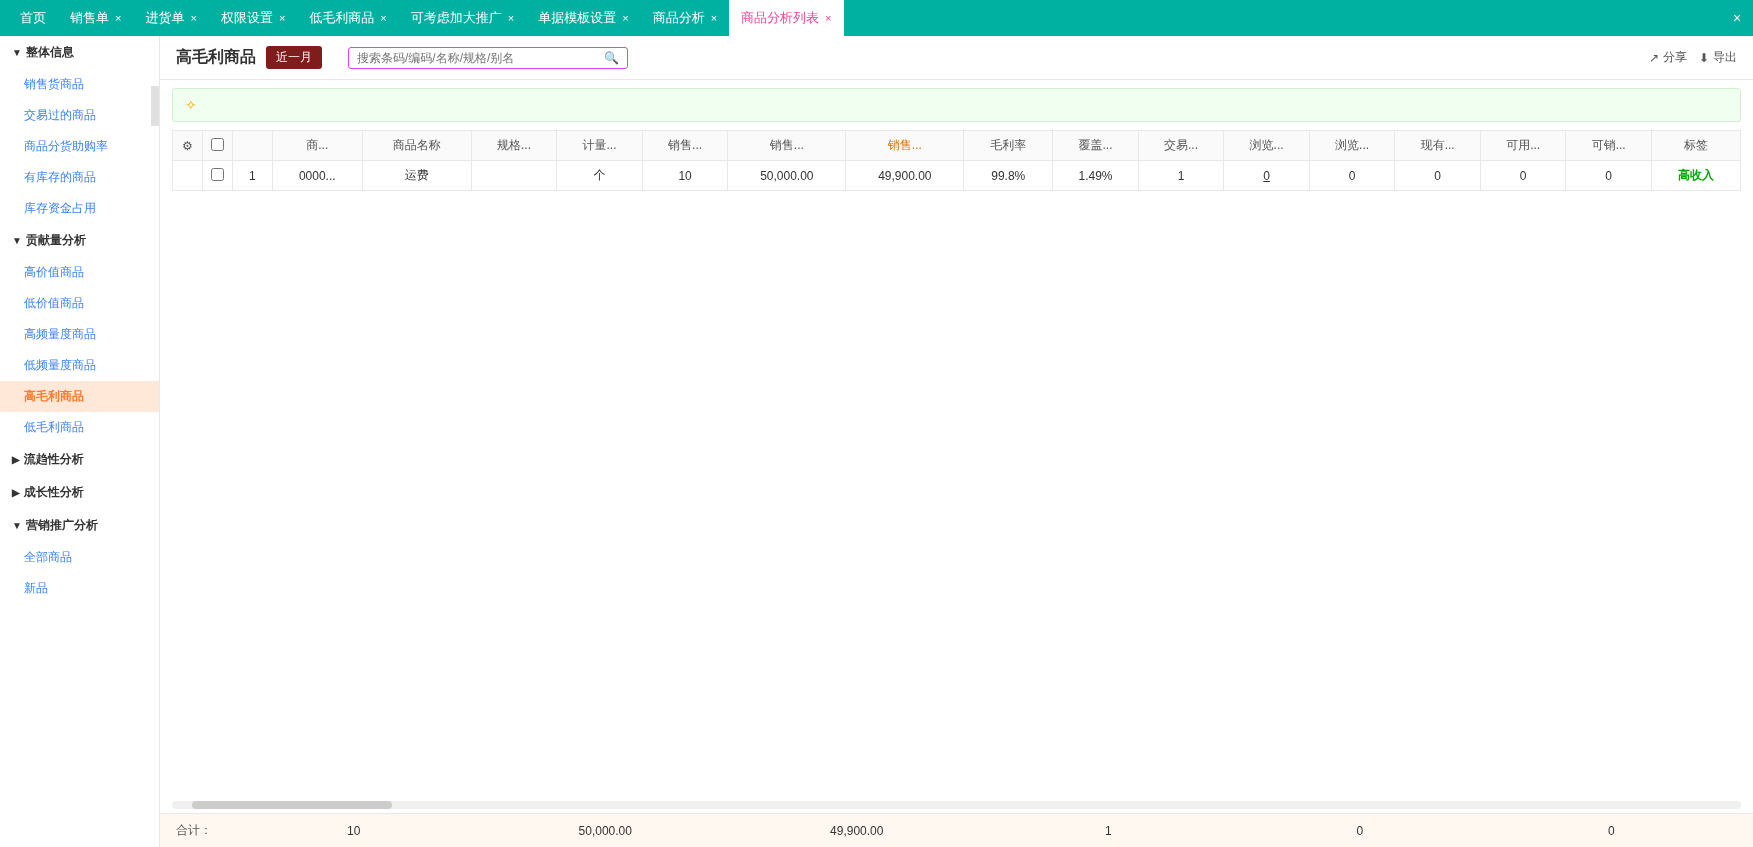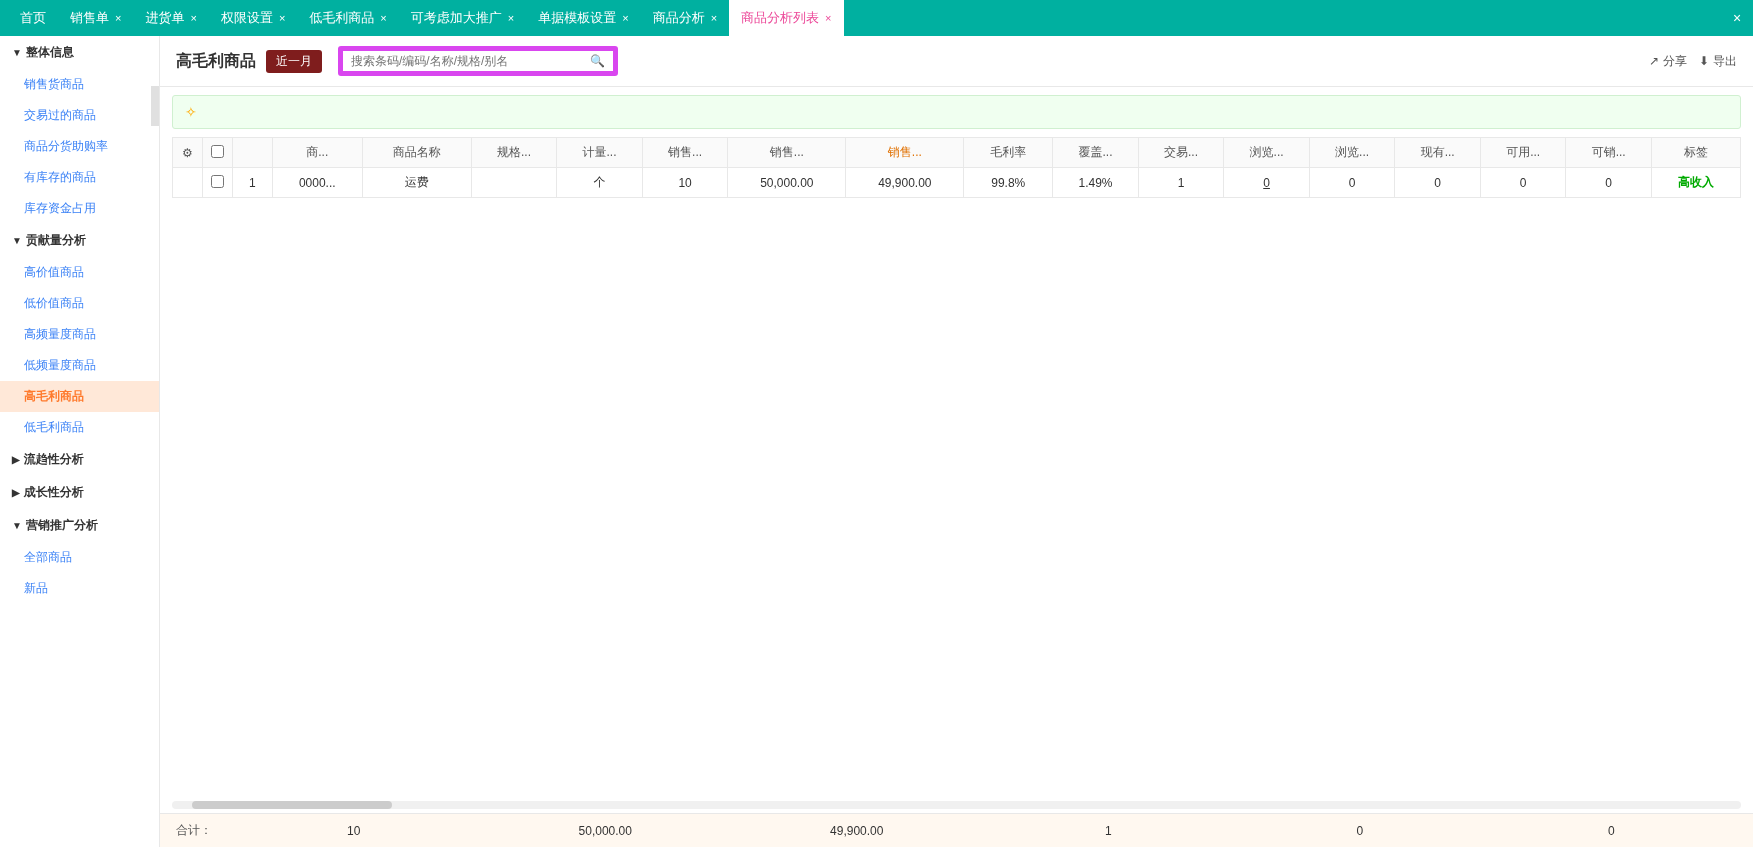--- a/index.html
+++ b/index.html
@@ -91,24 +91,24 @@
       border: none;
       border-radius: 3px;
       padding: 3px 10px;
       font-size: 12px;
       cursor: pointer;
       font-family: Liberation Mono, monospace;
     }
     .search-box {
       display: flex;
       align-items: center;
-      border: 5px solid #d946ef;
+      border: 1px solid #d946ef;
       border-radius: 3px;
       padding: 3px 8px;
-      margin-left: 6px;
+      margin-left: 16px;
       flex: 1;
       max-width: 280px;
     }
     .search-box input {
       border: none;
       outline: none;
       font-size: 12px;
       width: 100%;
       color: #999;
     }

